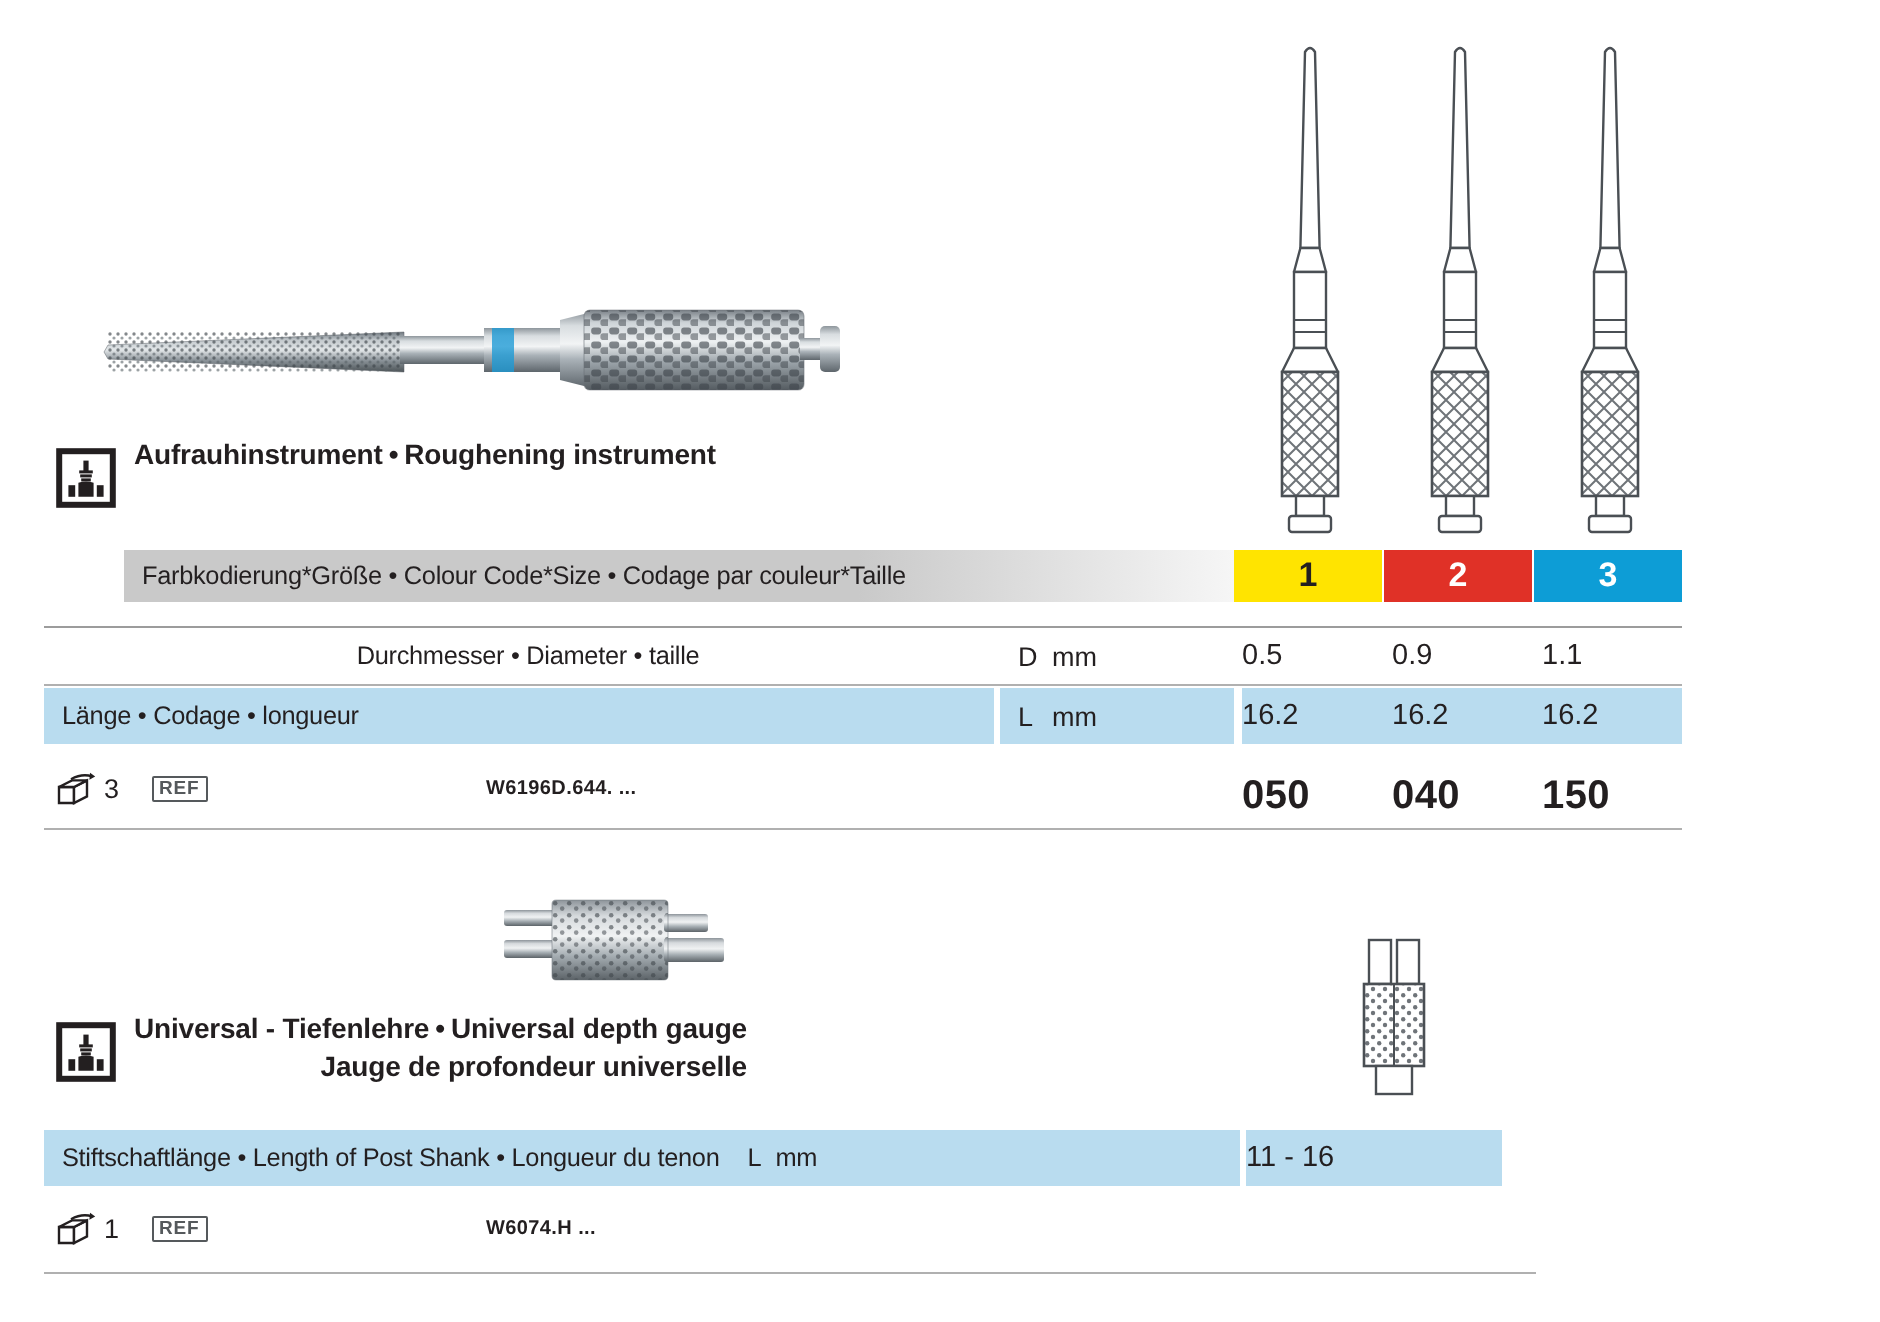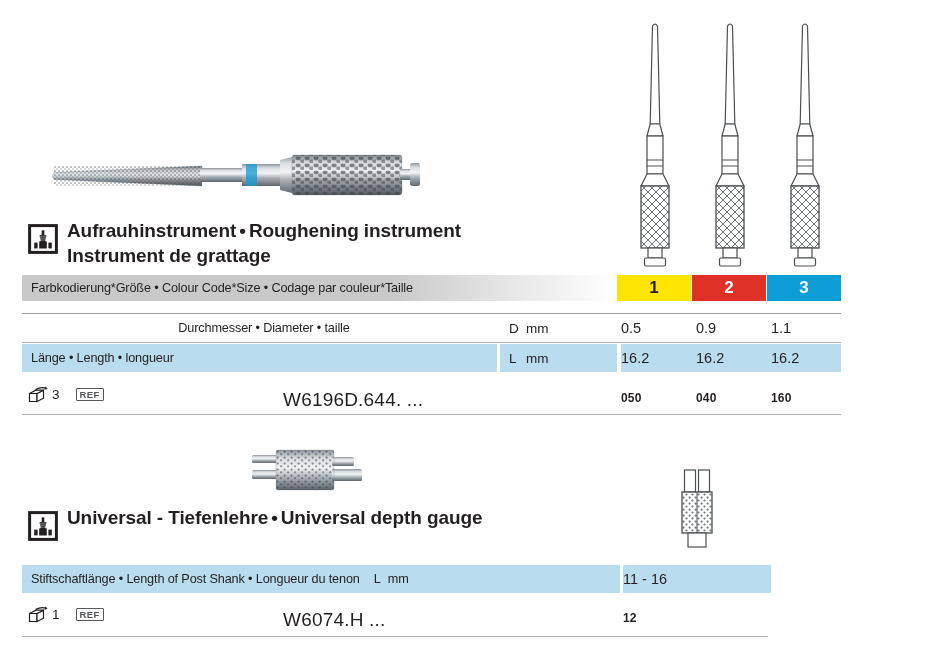--- a/index.html
+++ b/index.html
@@ -26,21 +26,21 @@
     display: flex;
     align-items: flex-start;
   }
   .pictogram {
     width: 30px; height: 30px;
     flex: 0 0 30px;
     margin-top: 6px;
     margin-right: 9px;
   }
   .title-lines {
-    font-size: 19px;
+    font-size: 14px;
     font-weight: bold;
     line-height: 1.33;
     letter-spacing: -0.1px;
     color: #231f20;
     white-space: nowrap;
   }
   .title-lines .sep { font-weight: bold; padding: 0 3px; }
 
   
   .band {
@@ -48,20 +48,21 @@
     display: flex;
     align-items: center;
     font-size: 12.7px;
     letter-spacing: -0.15px;
     color: #231f20;
     box-sizing: border-box;
   }
   .band-grey {
     background: linear-gradient(to right, #c9c9c9 0%, #c9c9c9 62%, #ffffff 100%);
     padding-left: 9px;
+    margin-left: 40px;
   }
   .band-blue { background: #b9dcef; padding-left: 9px; }
   .band-white { background: #ffffff; padding-left: 9px; }
 
   .rule {
     position: absolute;
     background: #b0b0b0;
     height: 1px;
   }
   .rule-top { background: #9c9c9c; }
@@ -75,21 +76,21 @@
     color: #231f20;
   }
   .cell-blue { background: #b9dcef; }
   .cell-white { background: #ffffff; }
   .cell-unit {
     justify-content: flex-start;
     padding-left: 9px;
     font-size: 13.5px;
   }
   .cell-unit .u-letter { display: inline-block; min-width: 17px; }
-  .cell-ref { font-weight: bold; font-size: 12px; letter-spacing: 0.2px; }
+  .cell-ref { font-weight: bold; font-size: 20px; letter-spacing: 0.2px; }
 
   
   .swatch {
     position: absolute;
     display: flex;
     align-items: center;
     justify-content: center;
     font-size: 17px;
     font-weight: bold;
     box-sizing: border-box;
@@ -104,25 +105,24 @@
     color: #55595c;
     font-size: 9.5px;
     font-weight: bold;
     letter-spacing: 0.4px;
     padding: 1px 3px 0px 3px;
     line-height: 1.05;
     border-radius: 1px;
   }
   .ref-code {
     position: absolute;
-    font-size: 19px;
-    font-weight: normal;
+    font-size: 10px;
+    font-weight: bold;
     letter-spacing: 0.2px;
     color: #231f20;
-    margin-left: 40px;
   }
 </style>
 </head>
 <body>
 
 <div class="page">
 
   <div class="photo-zone" style="left:34px; top:142px; width:390px; height:62px;">
     <svg width="390" height="62" viewBox="0 0 390 62">
       <defs>
@@ -225,21 +225,20 @@
         <rect x="12.6" y="15.2" width="4.8" height="1.5" fill="#231f20"></rect>
         <path d="M6.2 24.4 L6.2 18.6 L9.6 18.6 L9.6 24.4 Z" fill="#231f20"></path>
         <path d="M11.2 24.4 L11.2 17.4 Q15 16.1 18.8 17.4 L18.8 24.4 Z" fill="#231f20"></path>
         <path d="M20.4 24.4 L20.4 18.6 L23.8 18.6 L23.8 24.4 Z" fill="#231f20"></path>
       </svg>
     </span>
     <div class="title-lines">
       <div>
         <span>Aufrauhinstrument</span><span class="sep">•</span><span>Roughening instrument</span>
       </div>
-      <div>Instrument de grattage</div>
     </div>
   </div>
 
   <div class="band band-grey" style="left:22px; top:275px; width:592px; height:26px;">
     <span>Farbkodierung*Größe  •  Colour Code*Size  •  Codage par couleur*Taille</span>
   </div>
 
   <div class="swatch" style="left:617px; top:275px; width:74px; height:26px; background:#FFE400; color:#231f20;">
     <span>1</span>
   </div>
@@ -263,21 +262,21 @@
   </div>
   <div class="cell cell-white" style="left:696px; top:314px; width:74px; height:28px;">
     <span>0.9</span>
   </div>
   <div class="cell cell-white" style="left:771px; top:314px; width:70px; height:28px;">
     <span>1.1</span>
   </div>
   <div class="rule" style="left:22px; top:342px; width:819px;"></div>
 
   <div class="band band-blue" style="left:22px; top:344px; width:475px; height:28px;">
-    <span>Länge  •  Length  •  longueur</span>
+    <span>Länge  •  Codage  •  longueur</span>
   </div>
   <div class="cell cell-blue cell-unit" style="left:500px; top:344px; width:117px; height:28px;">
     <span class="u-letter">L</span>
     <span>mm</span>
   </div>
   <div class="cell cell-blue" style="left:621px; top:344px; width:220px; height:28px;"></div>
   <div class="cell cell-blue" style="left:621px; top:344px; width:74px; height:28px;">
     <span>16.2</span>
   </div>
   <div class="cell cell-blue" style="left:696px; top:344px; width:74px; height:28px;">
@@ -301,21 +300,21 @@
     <span class="ref-tag">REF</span>
   </div>
   <div class="ref-code" style="left:243px; top:389px;">W6196D.644. ...</div>
   <div class="cell cell-ref" style="left:621px; top:386px; width:74px; height:24px;">
     <span>050</span>
   </div>
   <div class="cell cell-ref" style="left:696px; top:386px; width:74px; height:24px;">
     <span>040</span>
   </div>
   <div class="cell cell-ref" style="left:771px; top:386px; width:70px; height:24px;">
-    <span>160</span>
+    <span>150</span>
   </div>
   <div class="rule" style="left:22px; top:414px; width:819px;"></div>
 
   <div class="photo-zone" style="left:248px; top:444px; width:130px; height:52px;">
     <svg width="130" height="52" viewBox="0 0 130 52">
       <defs>
         <linearGradient id="steelV2" x1="0" y1="0" x2="0" y2="1">
           <stop offset="0%" stop-color="#8d949a"></stop>
           <stop offset="20%" stop-color="#d6dadd"></stop>
           <stop offset="45%" stop-color="#f0f2f3"></stop>
@@ -372,45 +371,43 @@
         <rect x="12.6" y="15.2" width="4.8" height="1.5" fill="#231f20"></rect>
         <path d="M6.2 24.4 L6.2 18.6 L9.6 18.6 L9.6 24.4 Z" fill="#231f20"></path>
         <path d="M11.2 24.4 L11.2 17.4 Q15 16.1 18.8 17.4 L18.8 24.4 Z" fill="#231f20"></path>
         <path d="M20.4 24.4 L20.4 18.6 L23.8 18.6 L23.8 24.4 Z" fill="#231f20"></path>
       </svg>
     </span>
     <div class="title-lines">
       <div>
         <span>Universal - Tiefenlehre</span><span class="sep">•</span><span>Universal depth gauge</span>
       </div>
+      <div>Jauge de profondeur universelle</div>
     </div>
   </div>
 
   <div class="band band-blue" style="left:22px; top:565px; width:598px; height:28px;">
     <span>Stiftschaftlänge  •  Length of Post Shank  •  Longueur du tenon</span>
     <span style="display:inline-block; width:14px;"></span>
     <span style="display:inline-block; min-width:14px;">L</span>
     <span>mm</span>
   </div>
-  <div class="cell cell-blue" style="left:623px; top:565px; width:148px; height:28px;">
+  <div class="cell cell-blue" style="left:623px; top:565px; width:128px; height:28px;">
     <span>11 - 16</span>
   </div>
 
   <div class="order-row" style="left:28px; top:606px;">
     <span class="box-icon">
       <svg width="23" height="17" viewBox="0 0 23 17">
         <path d="M1.5 7.5 L9 7.5 L9 15.5 L1.5 15.5 Z" fill="#ffffff" stroke="#231f20" stroke-width="1.2"></path>
         <path d="M9 7.5 L15.5 4.2 L15.5 12.2 L9 15.5 Z" fill="#ffffff" stroke="#231f20" stroke-width="1.2"></path>
         <path d="M1.5 7.5 L8 4.2 L15.5 4.2 L9 7.5 Z" fill="#ffffff" stroke="#231f20" stroke-width="1.2"></path>
         <path d="M7.5 3.6 Q13 0.6 18 2.2" fill="none" stroke="#231f20" stroke-width="1.2"></path>
         <path d="M17 0.4 L19.6 2.3 L16.7 3.9 Z" fill="#231f20"></path>
       </svg>
     </span>
     <span class="box-qty">1</span>
     <span class="ref-tag">REF</span>
   </div>
   <div class="ref-code" style="left:243px; top:609px;">W6074.H ...</div>
-  <div class="cell cell-ref" style="left:623px; top:606px; width:145px; height:24px;">
-    <span>12</span>
-  </div>
   <div class="rule" style="left:22px; top:636px; width:746px;"></div>
 
 </div>
 
 </body></html>

